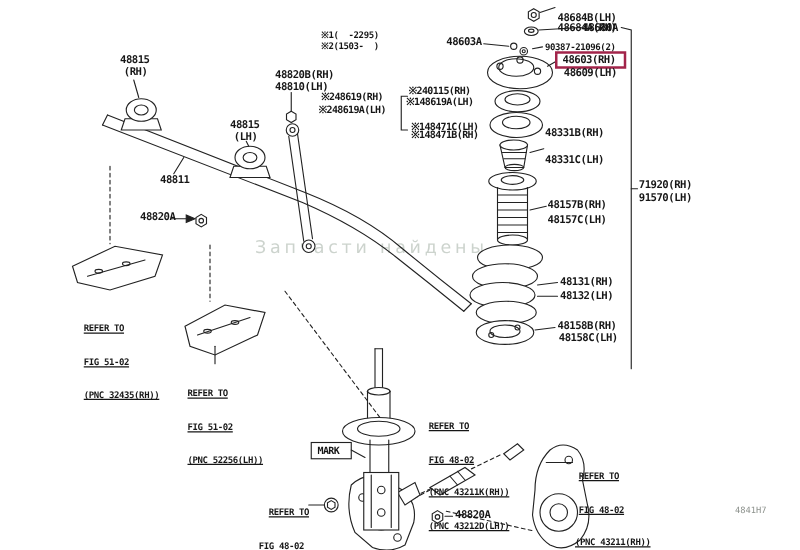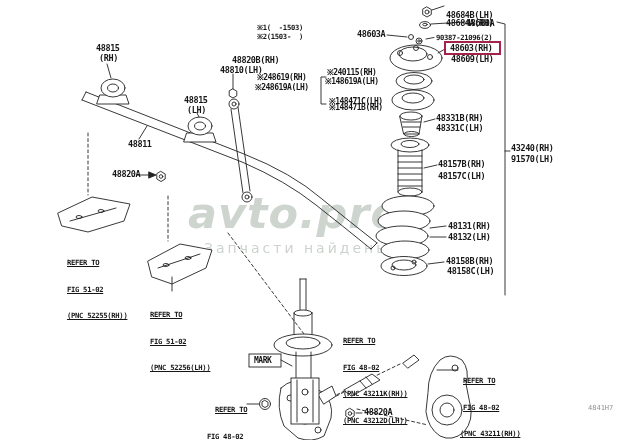--- a/index.html
+++ b/index.html
@@ -23,21 +23,20 @@
         color:#8d928d;letter-spacing:0;}
   svg{position:absolute;left:0;top:0;z-index:1;}
   .txt{z-index:2;}
 </style>
 </head>
 <body>
 
 <div id="canvas">
 
   <div class="wm">
-    <div class="wm-title">avto.pro</div>
     <div class="wm-sub">Запчасти найдены</div>
   </div>
 
   <svg width="640" height="440" viewBox="0 0 640 440" stroke="#222" stroke-width="0.9" fill="none" stroke-linecap="round">
 
     <g>
       <polygon points="427,7 431.3,9.5 431.3,14.5 427,17 422.7,14.5 422.7,9.5" fill="#fff"></polygon>
       <circle cx="427" cy="12" r="2"></circle>
       <line x1="432" y1="10" x2="444" y2="6"></line>
     </g>
@@ -252,47 +251,47 @@
   <div class="lbl txt" style="left:357px;top:30px">48603A</div>
   <div class="lbl f7 txt" style="left:436px;top:33px">90387-21096(2)</div>
   <div class="lbl txt" style="left:450px;top:44px">48603(RH)</div>
   <div class="lbl txt" style="left:451px;top:55px">48609(LH)</div>
   <div class="lbl f8 txt" style="left:327px;top:68px">※240115(RH)</div>
   <div class="lbl f8 txt" style="left:325px;top:77px">※148619A(LH)</div>
   <div class="lbl f8 txt" style="left:329px;top:103px">※148471B(RH)</div>
   <div class="lbl f8 txt" style="left:329px;top:97px">※148471C(LH)</div>
   <div class="lbl f8 txt" style="left:257px;top:73px">※248619(RH)</div>
   <div class="lbl f8 txt" style="left:255px;top:83px">※248619A(LH)</div>
-  <div class="lbl txt" style="left:232px;top:56px">48820B(RH)</div>
+  <div class="lbl txt" style="left:220px;top:56px">48820B(RH)</div>
   <div class="lbl txt" style="left:220px;top:66px">48810(LH)</div>
   <div class="lbl txt" style="left:96px;top:44px">48815</div>
   <div class="lbl txt" style="left:99px;top:54px">(RH)</div>
   <div class="lbl txt" style="left:184px;top:96px">48815</div>
   <div class="lbl txt" style="left:187px;top:106px">(LH)</div>
   <div class="lbl txt" style="left:128px;top:140px">48811</div>
   <div class="lbl txt" style="left:112px;top:170px">48820A</div>
-  <div class="lbl txt" style="left:436px;top:114px">48331B(RH)</div>
+  <div class="lbl txt" style="left:436px;top:103px">48331B(RH)</div>
   <div class="lbl txt" style="left:436px;top:124px">48331C(LH)</div>
   <div class="lbl txt" style="left:438px;top:160px">48157B(RH)</div>
   <div class="lbl txt" style="left:438px;top:172px">48157C(LH)</div>
-  <div class="lbl txt" style="left:511px;top:144px">43240(RH)</div>
+  <div class="lbl txt" style="left:511px;top:144px">71920(RH)</div>
   <div class="lbl txt" style="left:511px;top:155px">91570(LH)</div>
   <div class="lbl txt" style="left:448px;top:222px">48131(RH)</div>
   <div class="lbl txt" style="left:448px;top:233px">48132(LH)</div>
   <div class="lbl txt" style="left:446px;top:257px">48158B(RH)</div>
   <div class="lbl txt" style="left:447px;top:267px">48158C(LH)</div>
   <div class="lbl txt" style="left:364px;top:408px">48820A</div>
   <div class="lbl f8 txt" style="left:254px;top:356px">MARK</div>
-  <div class="lbl f7 txt" style="left:257px;top:23px">※1(  -1503)</div>
+  <div class="lbl f7 txt" style="left:257px;top:23px">※1(  -2295)</div>
   <div class="lbl f7 txt" style="left:257px;top:32px">※2(1503-  )</div>
 
   <div class="refer txt" style="left:67px;top:241px">
     <div>REFER TO</div>
     <div>FIG 51-02</div>
-    <div>(PNC 52255(RH))</div>
+    <div>(PNC 32435(RH))</div>
   </div>
   <div class="refer txt" style="left:150px;top:293px">
     <div>REFER TO</div>
     <div>FIG 51-02</div>
     <div>(PNC 52256(LH))</div>
   </div>
   <div class="refer txt" style="left:343px;top:319px">
     <div>REFER TO</div>
     <div>FIG 48-02</div>
     <div>(PNC 43211K(RH))</div>

